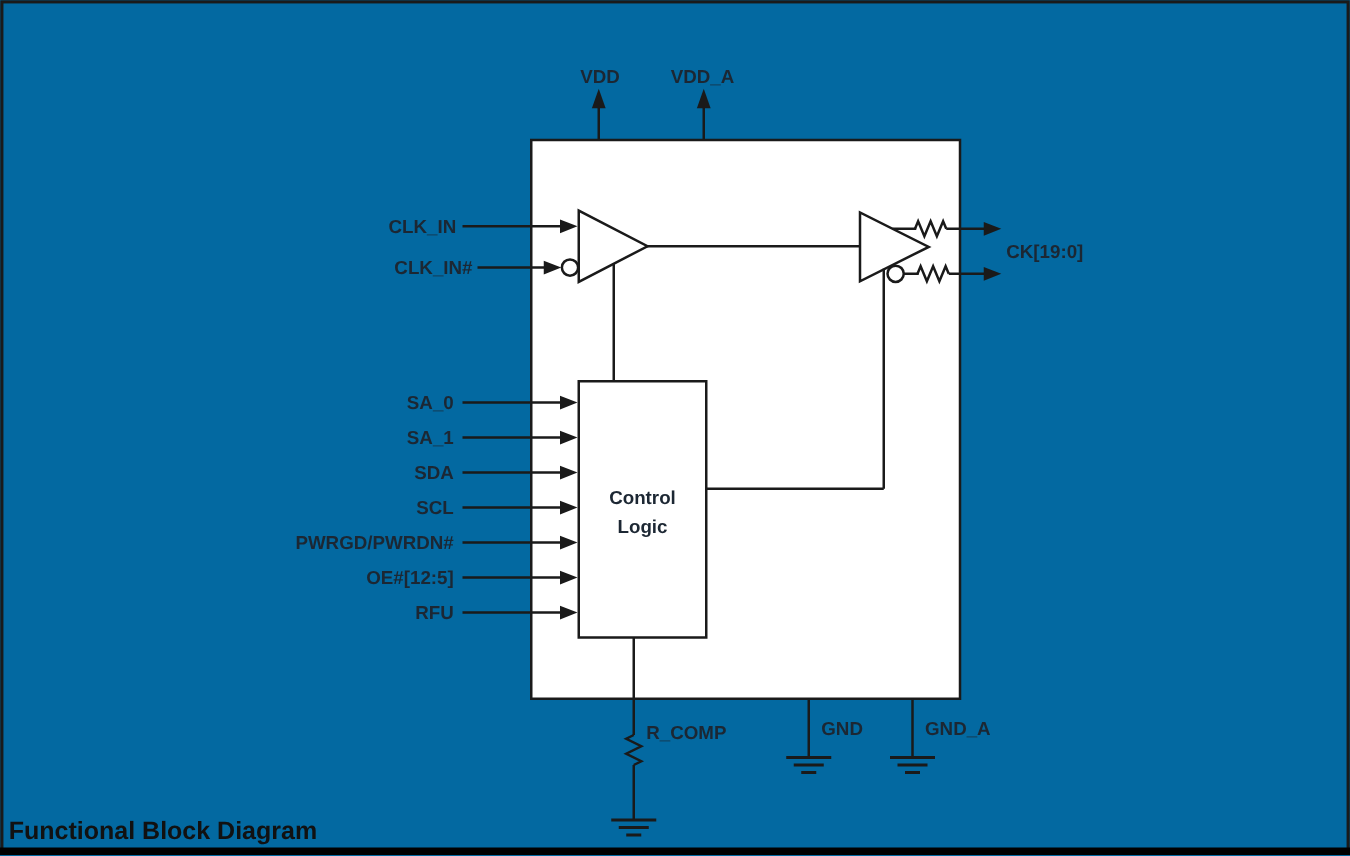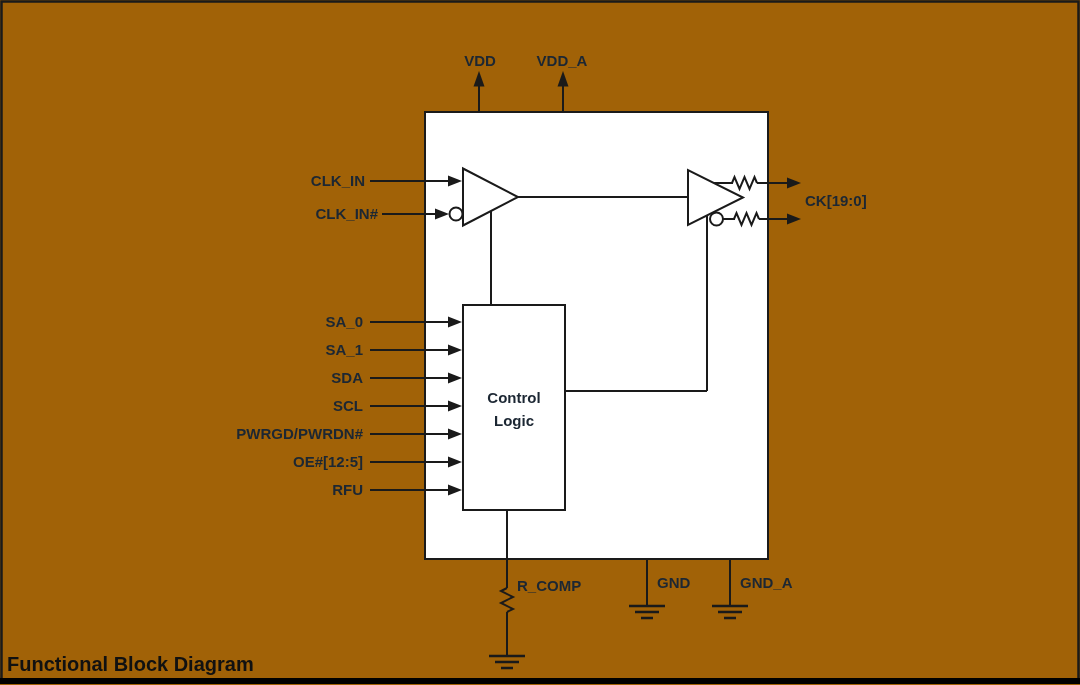--- a/index.html
+++ b/index.html
@@ -1,20 +1,20 @@
 <!DOCTYPE html>
 <html><head>
 <meta charset="utf-8">
 <style>
   html, body { margin: 0; padding: 0; background: #ffffff; }
   .page {
     position: relative;
     width: 1080px;
     height: 685px;
-    background: #a16207;
+    background: #0369a1;
     overflow: hidden;
   }
   svg { display: block; }
   .wire { stroke: #1a1a1a; stroke-width: 2; fill: none; }
   .thick { stroke-width: 2.5; }
   .shape { stroke: #1a1a1a; stroke-width: 2; fill: #ffffff; }
   .solid { fill: #1a1a1a; stroke: none; }
   .pin-label {
     font-family: "Liberation Sans", sans-serif;
     font-size: 15px;

